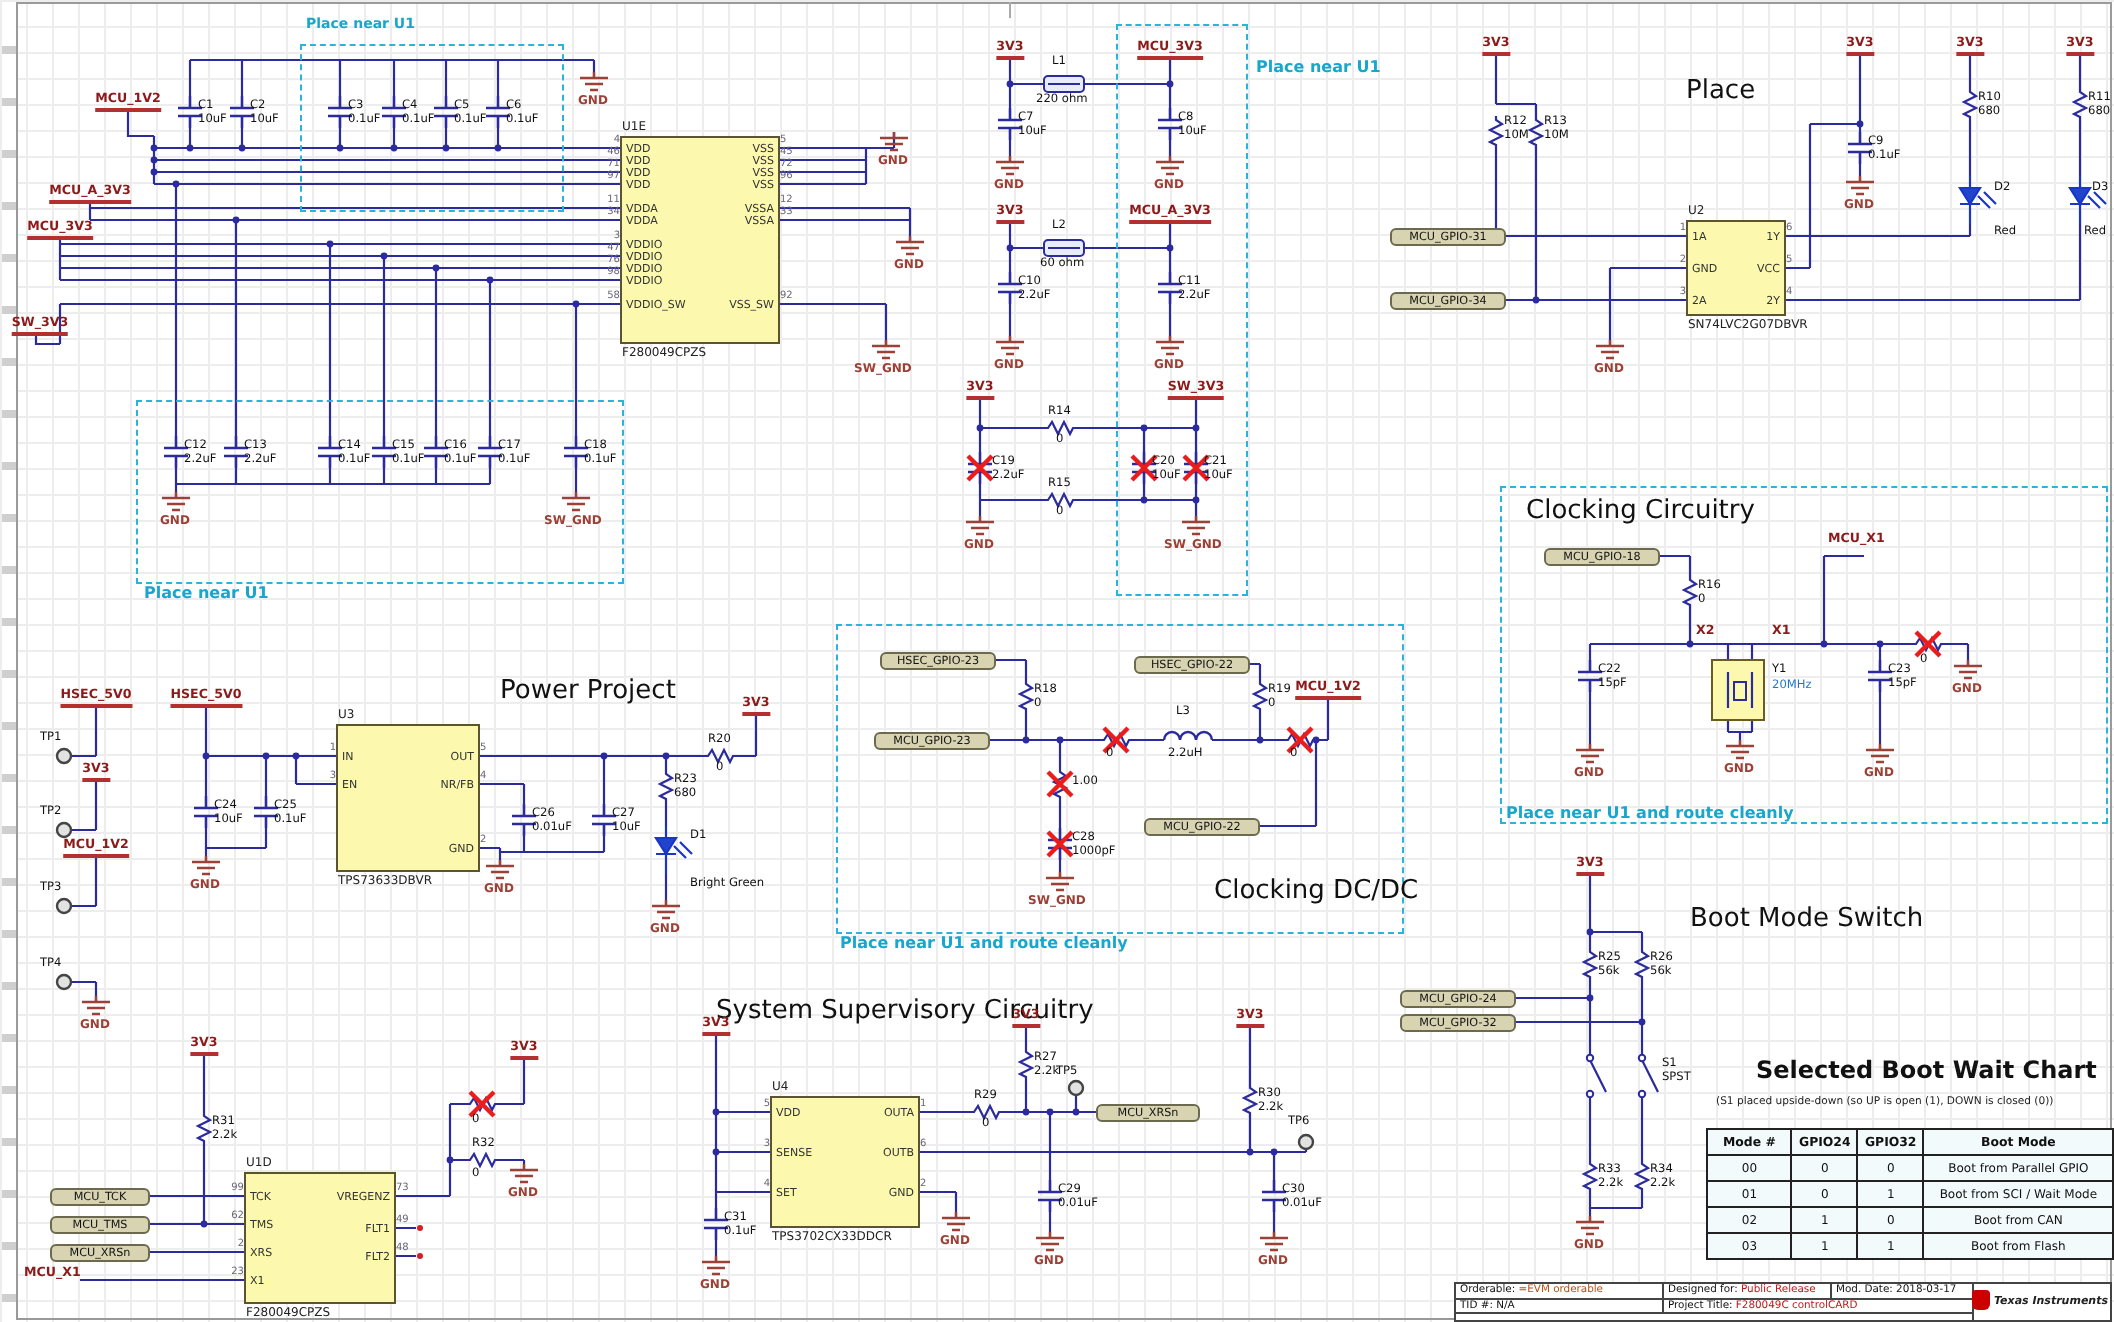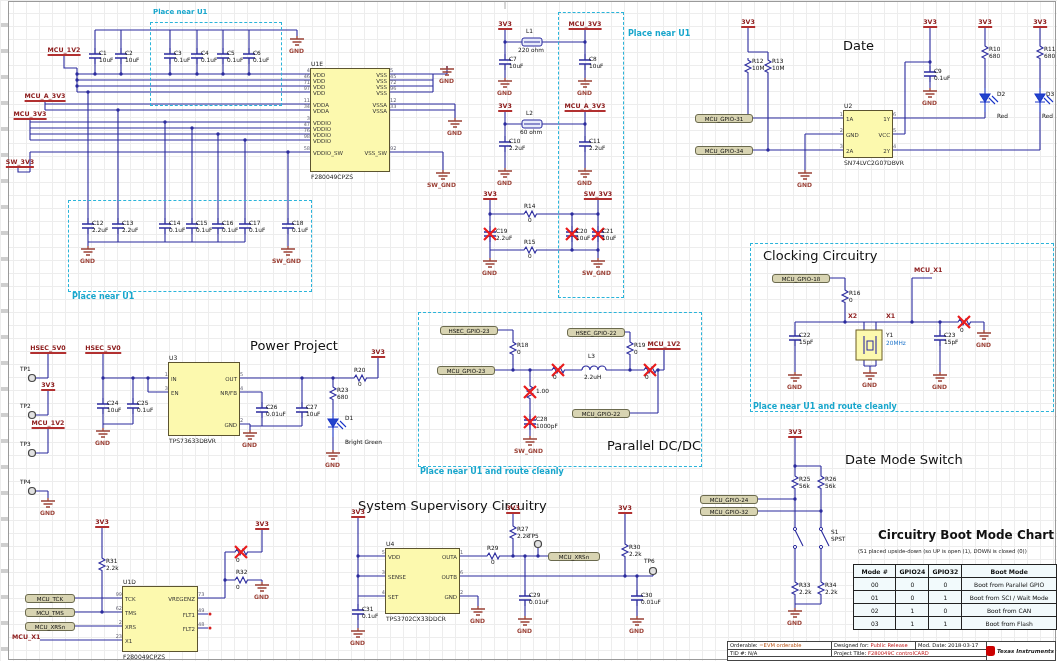--- a/index.html
+++ b/index.html
@@ -231,25 +231,25 @@
   <path stroke="#d42020" stroke-width="3" stroke-linecap="round" fill="none" d="M210,614h.01M210,628h.01"></path>
 </svg>
 
 <div class="dash" style="left:150px;top:22px;width:130px;height:82px"></div>
 <div class="dash" style="left:68px;top:200px;width:242px;height:90px"></div>
 <div class="dash" style="left:558px;top:12px;width:64px;height:284px"></div>
 <div class="dash" style="left:750px;top:243px;width:302px;height:167px"></div>
 <div class="dash" style="left:418px;top:312px;width:282px;height:153px"></div>
 
 <div class="sec" style="left:250px;top:338px">Power Project</div>
-<div class="sec" style="left:843px;top:38px">Date</div>
+<div class="sec" style="left:843px;top:38px">Place</div>
 <div class="sec" style="left:763px;top:248px">Clocking Circuitry</div>
-<div class="sec" style="left:607px;top:438px">Parallel DC/DC</div>
+<div class="sec" style="left:607px;top:438px">Clocking DC/DC</div>
 <div class="sec" style="left:358px;top:498px">System Supervisory Circuitry</div>
-<div class="sec" style="left:845px;top:452px">Date Mode Switch</div>
+<div class="sec" style="left:845px;top:452px">Boot Mode Switch</div>
 
 <div class="cy sm" style="left:153px;top:8px">Place near U1</div>
 <div class="cy" style="left:628px;top:29px">Place near U1</div>
 <div class="cy" style="left:72px;top:292px">Place near U1</div>
 <div class="cy" style="left:753px;top:402px">Place near U1 and route cleanly</div>
 <div class="cy" style="left:420px;top:467px">Place near U1 and route cleanly</div>
 
 <div class="ic" style="left:310px;top:68px;width:80px;height:104px">
   <div class="icref">U1E</div>
   <div class="icpart">F280049CPZS</div>
@@ -612,21 +612,21 @@
 <div class="ts" style="left:1046px;top:91px">D3</div>
 <div class="ts" style="left:1042px;top:113px">Red</div>
 
 <div class="ts" style="left:20px;top:366px">TP1</div>
 <div class="ts" style="left:20px;top:403px">TP2</div>
 <div class="ts" style="left:20px;top:441px">TP3</div>
 <div class="ts" style="left:20px;top:479px">TP4</div>
 <div class="ts" style="left:528px;top:533px">TP5</div>
 <div class="ts" style="left:644px;top:558px">TP6</div>
 
-<div class="t" style="left:878px;top:528px;font-size:12px;font-weight:700;color:#111">Circuitry Boot Mode Chart</div>
+<div class="t" style="left:878px;top:528px;font-size:12px;font-weight:700;color:#111">Selected Boot Wait Chart</div>
 <div class="t" style="left:858px;top:548px;font-size:5.3px;color:#222">(S1 placed upside-down (so UP is open (1), DOWN is closed (0))</div>
 <table class="btable">
   <tbody>
       <tr>
     <th style="width:38px">Mode #</th>
     <th style="width:26px">GPIO24</th>
     <th style="width:26px">GPIO32</th>
     <th style="width:98px">Boot Mode</th>
   </tr>
   <tr>

